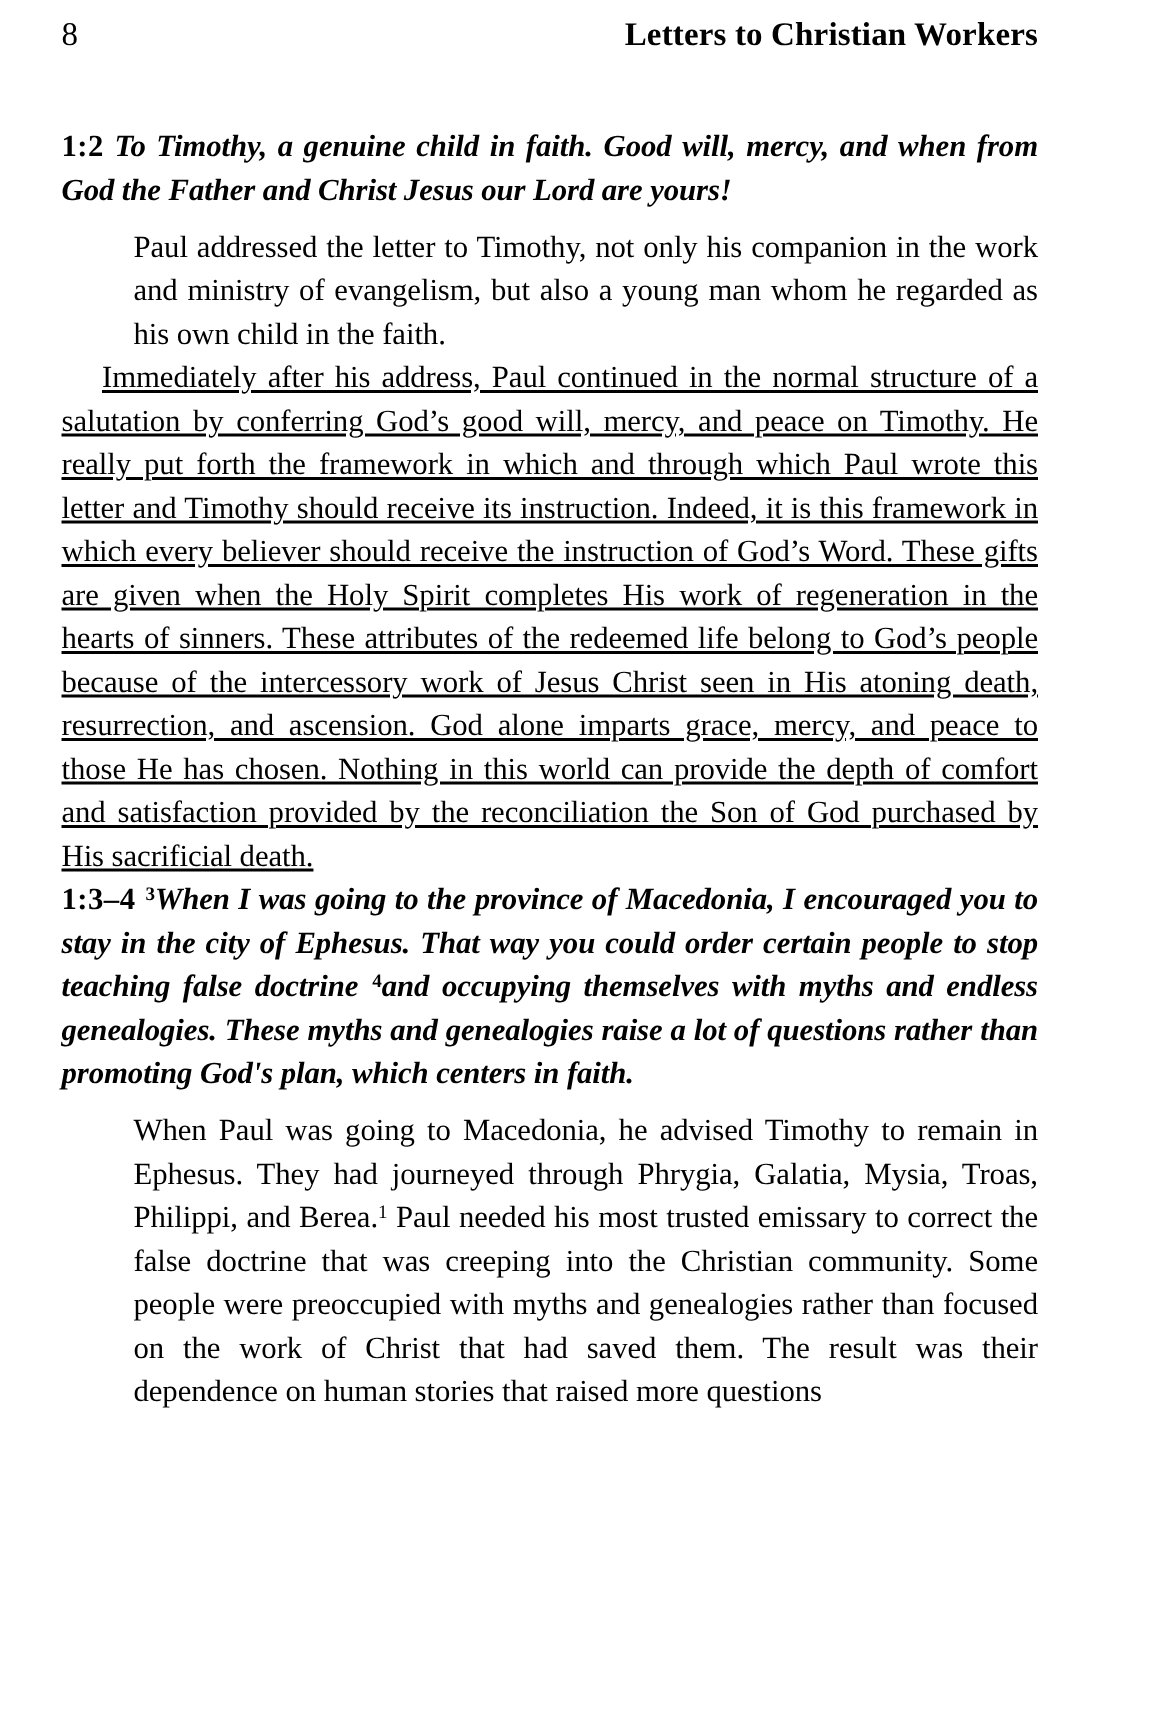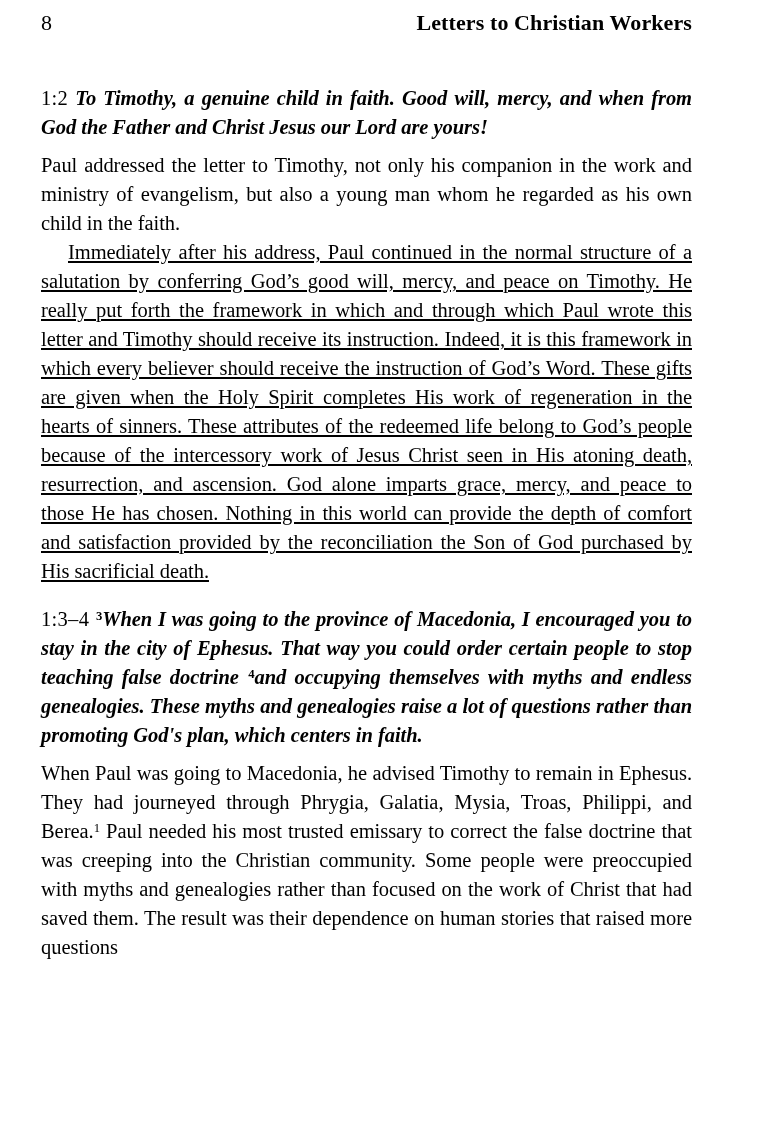--- a/index.html
+++ b/index.html
@@ -62,21 +62,21 @@
     line-height: 29px;
     font-weight: bold;
     font-style: italic;
     text-align: justify;
     text-align-last: left;
     margin: 0 0 9px 0;
     letter-spacing: -0.05px;
   }
   .scripture .ref {
     font-style: normal;
-    font-weight: normal;
+    font-weight: bold;
     letter-spacing: 0.3px;
   }
   .scripture sup {
     font-size: 0.62em;
     font-style: normal;
     font-weight: bold;
     vertical-align: 0.45em;
     line-height: 0;
     padding-left: 1px;
   }
@@ -98,22 +98,22 @@
     text-indent: 27px;
     text-decoration: underline;
   }
   .body-par sup {
     font-size: 0.62em;
     vertical-align: 0.45em;
     line-height: 0;
   }
 
   
-  .gap-before-scripture { margin-top: 19px; }
-  .gap-after-scripture  { margin-top: 0; }
+  .gap-before-scripture { }
+  .gap-after-scripture  { margin-top: 0; margin-left: 48px; }
 </style>
 </head>
 <body>
 
 <div class="page">
 
   <div class="running-head">
     <span class="folio">8</span>
     <span class="head-title">Letters to Christian Workers</span>
   </div>

